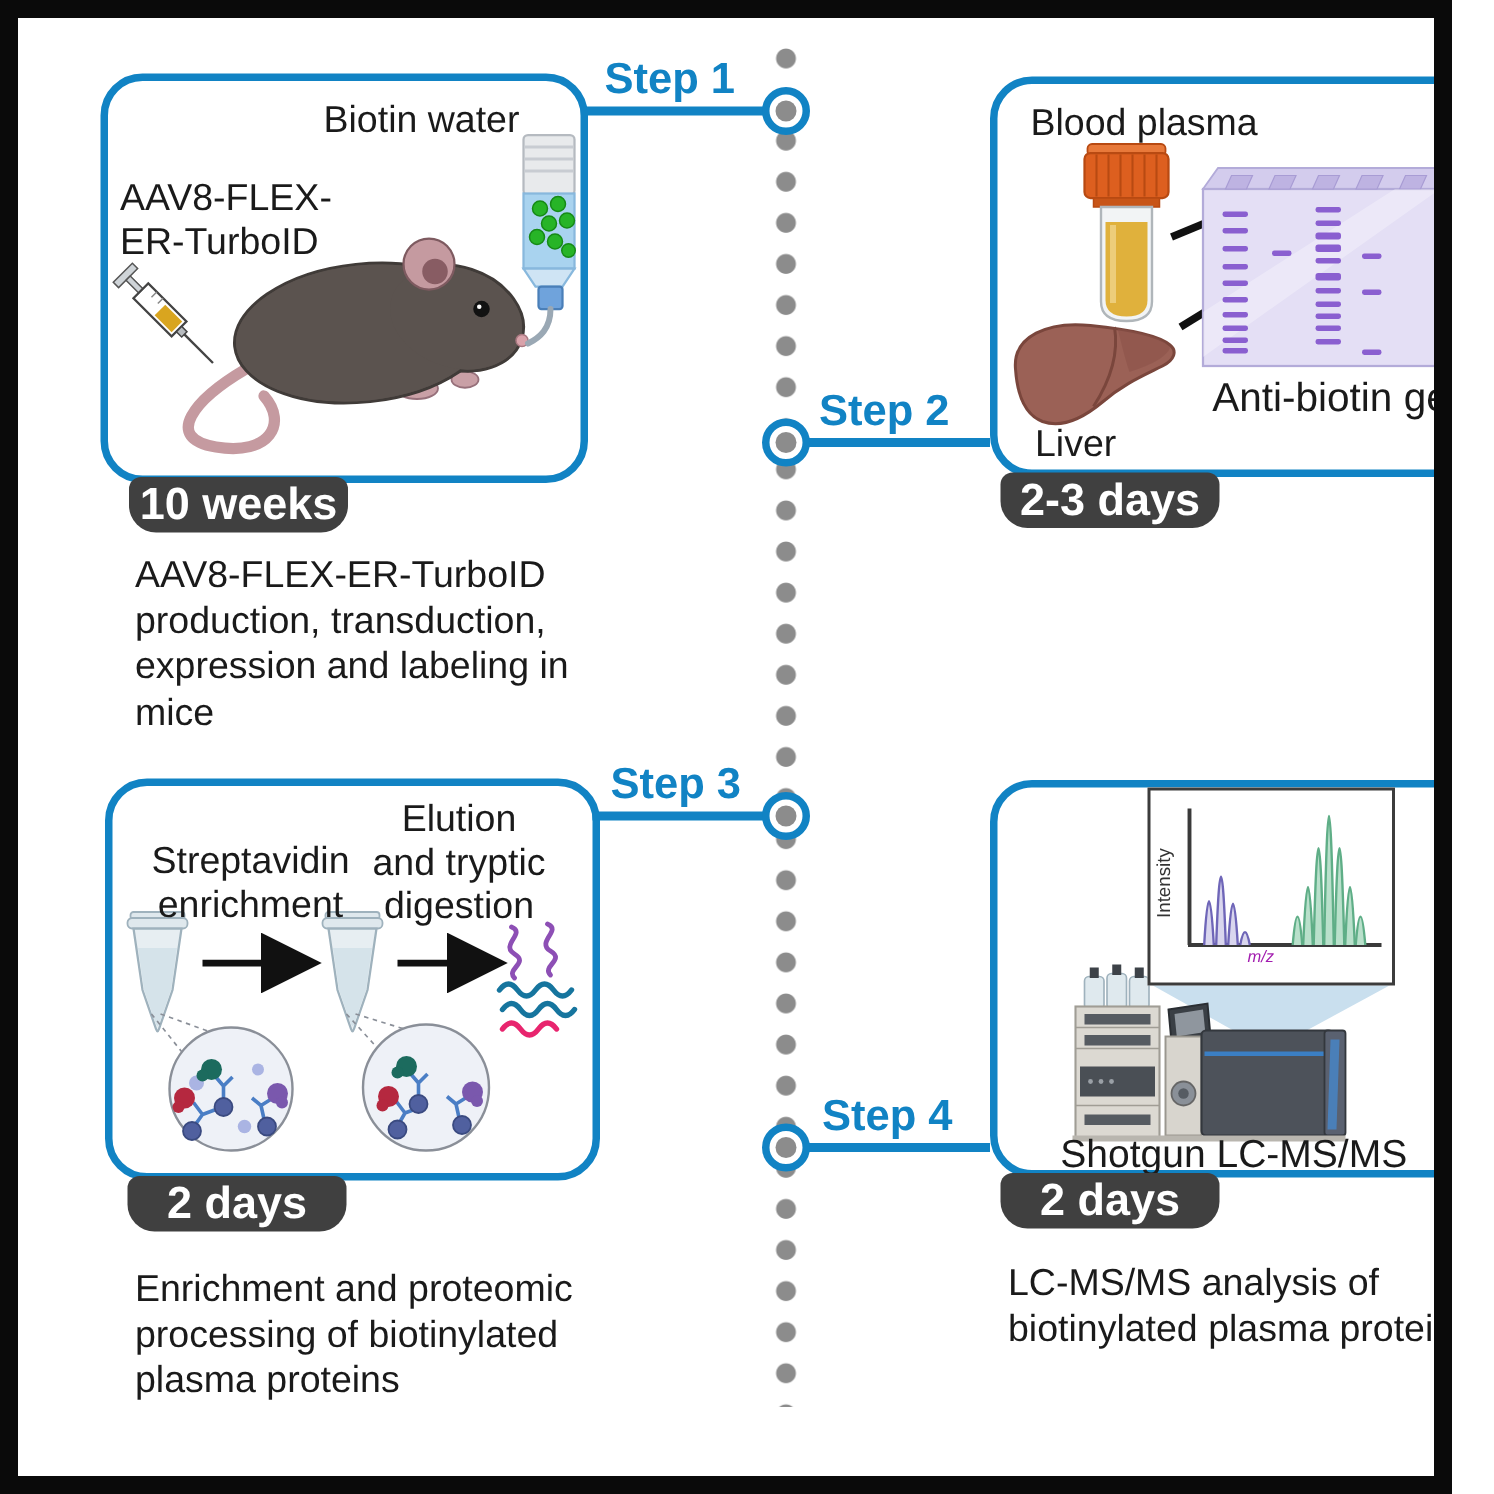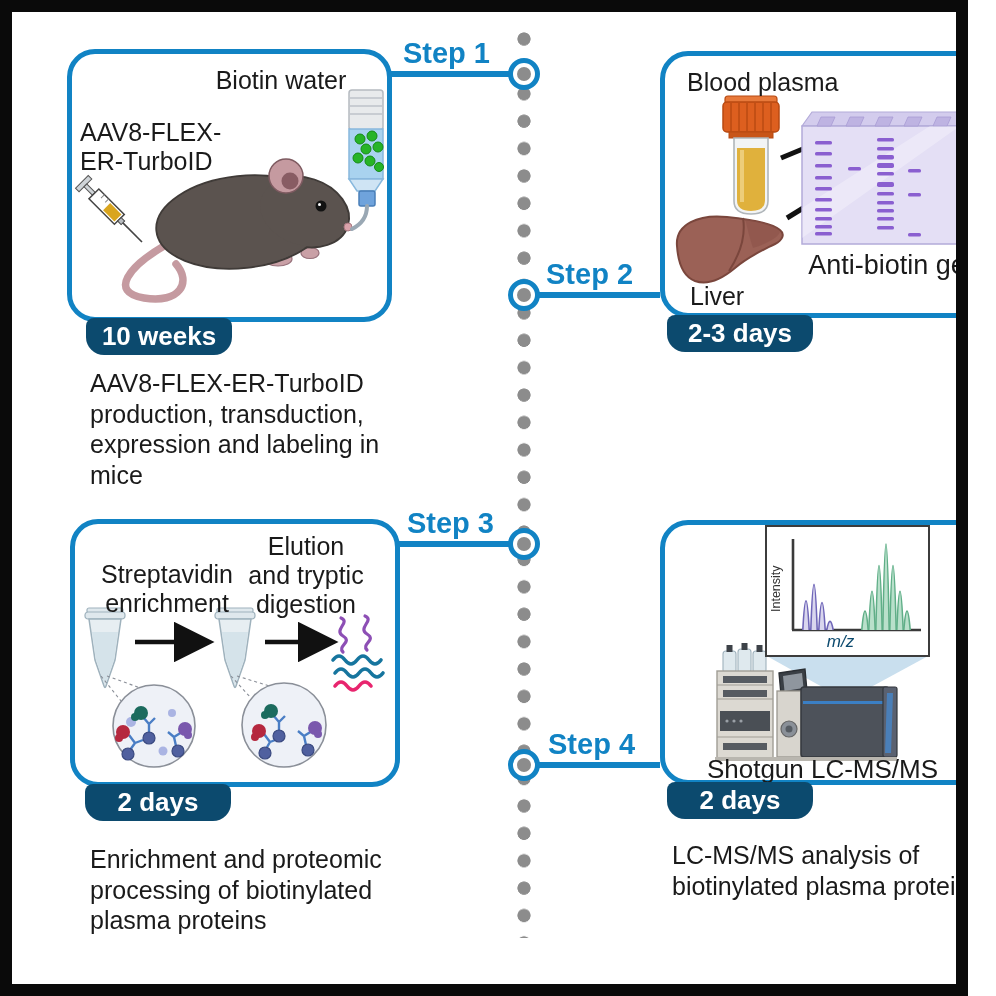--- a/index.html
+++ b/index.html
@@ -24,43 +24,43 @@
     position:absolute;color:#1183c4;font-weight:bold;font-size:29px;line-height:1;
     letter-spacing:0px;white-space:nowrap;z-index:2;
   }
   .step-label.right{text-align:right;}
   
   .box{
     position:absolute;border:5px solid #1183c4;border-radius:28px;background:#fff;
     box-sizing:border-box;z-index:1;
   }
   .badge{
-    position:absolute;width:146px;height:37px;background:#0c4a6e;color:#fff;
-    font-weight:bold;font-size:26px;line-height:37px;text-align:center;
+    position:absolute;width:146px;height:37px;background:#404040;color:#fff;
+    font-weight:bold;font-size:30px;line-height:37px;text-align:center;
     border-radius:8px 8px 18px 18px;z-index:4;
   }
   .caption{
     position:absolute;color:#1a1a1a;font-size:25px;line-height:1.22;
   }
   .inbox-label{position:absolute;color:#1a1a1a;font-size:25px;line-height:1.16;z-index:2;}
   .center{text-align:center;}
   .panel-svg{position:absolute;left:0;top:0;z-index:1;}
   
   #chart-panel{
     position:absolute;left:100px;top:0px;width:165px;height:132px;background:#fff;
     border:2px solid #3c3c3c;box-sizing:border-box;z-index:3;
   }
   #chart-ylabel{
     position:absolute;left:1px;top:16px;height:92px;width:16px;
     font-size:12.5px;color:#333;display:flex;align-items:center;justify-content:center;
     writing-mode:vertical-rl;transform:rotate(180deg);
   }
   #chart-xlabel{
     position:absolute;left:0;right:14px;top:105px;text-align:center;
-    font-size:17px;font-style:italic;color:#0c4a6e;
+    font-size:11px;font-style:italic;color:#a21caf;
   }
 </style>
 </head>
 <body>
 
 <div id="frame">
 
   <div id="timeline-dots"></div>
 
   <div class="hline" style="left:378px;top:59px;width:120px;"></div>

